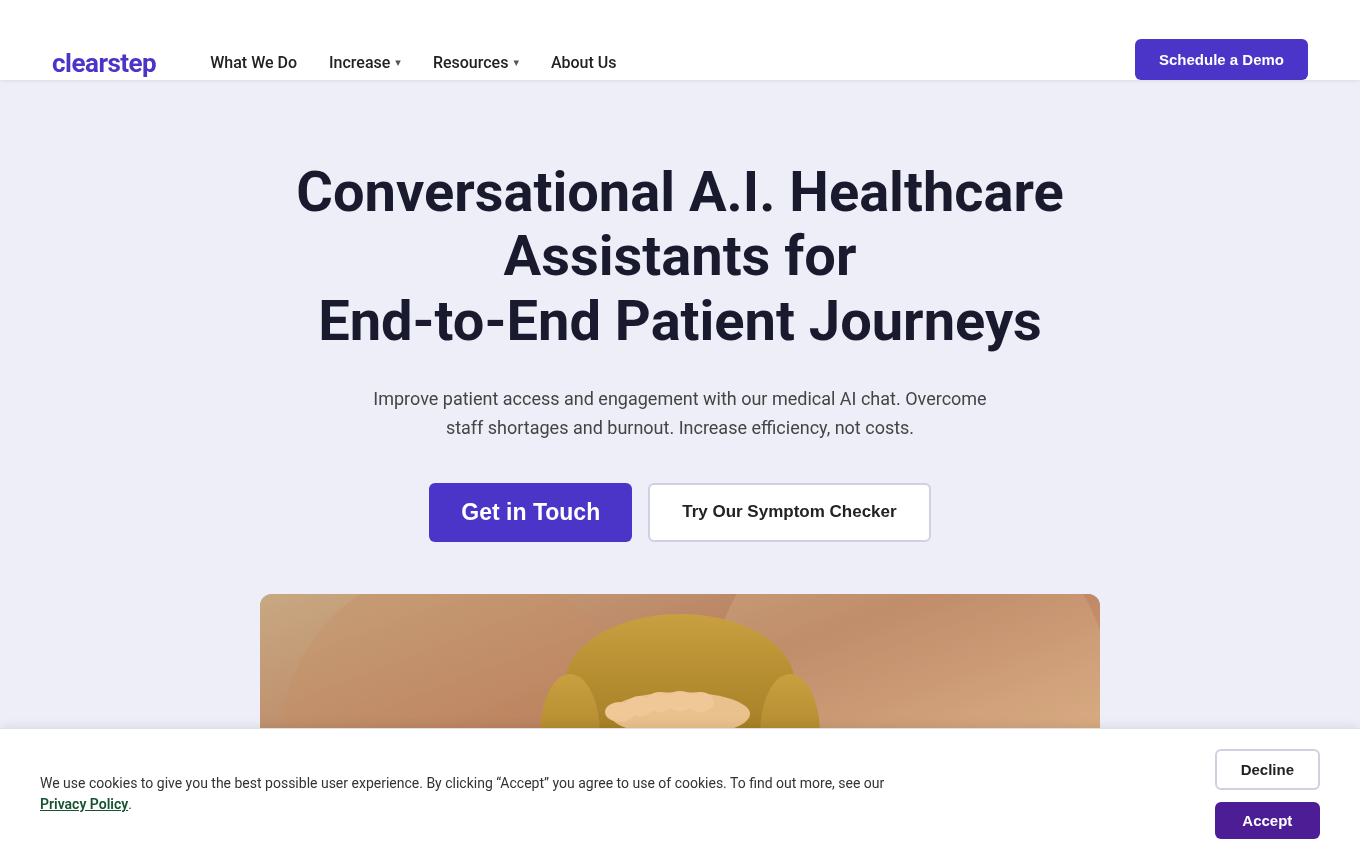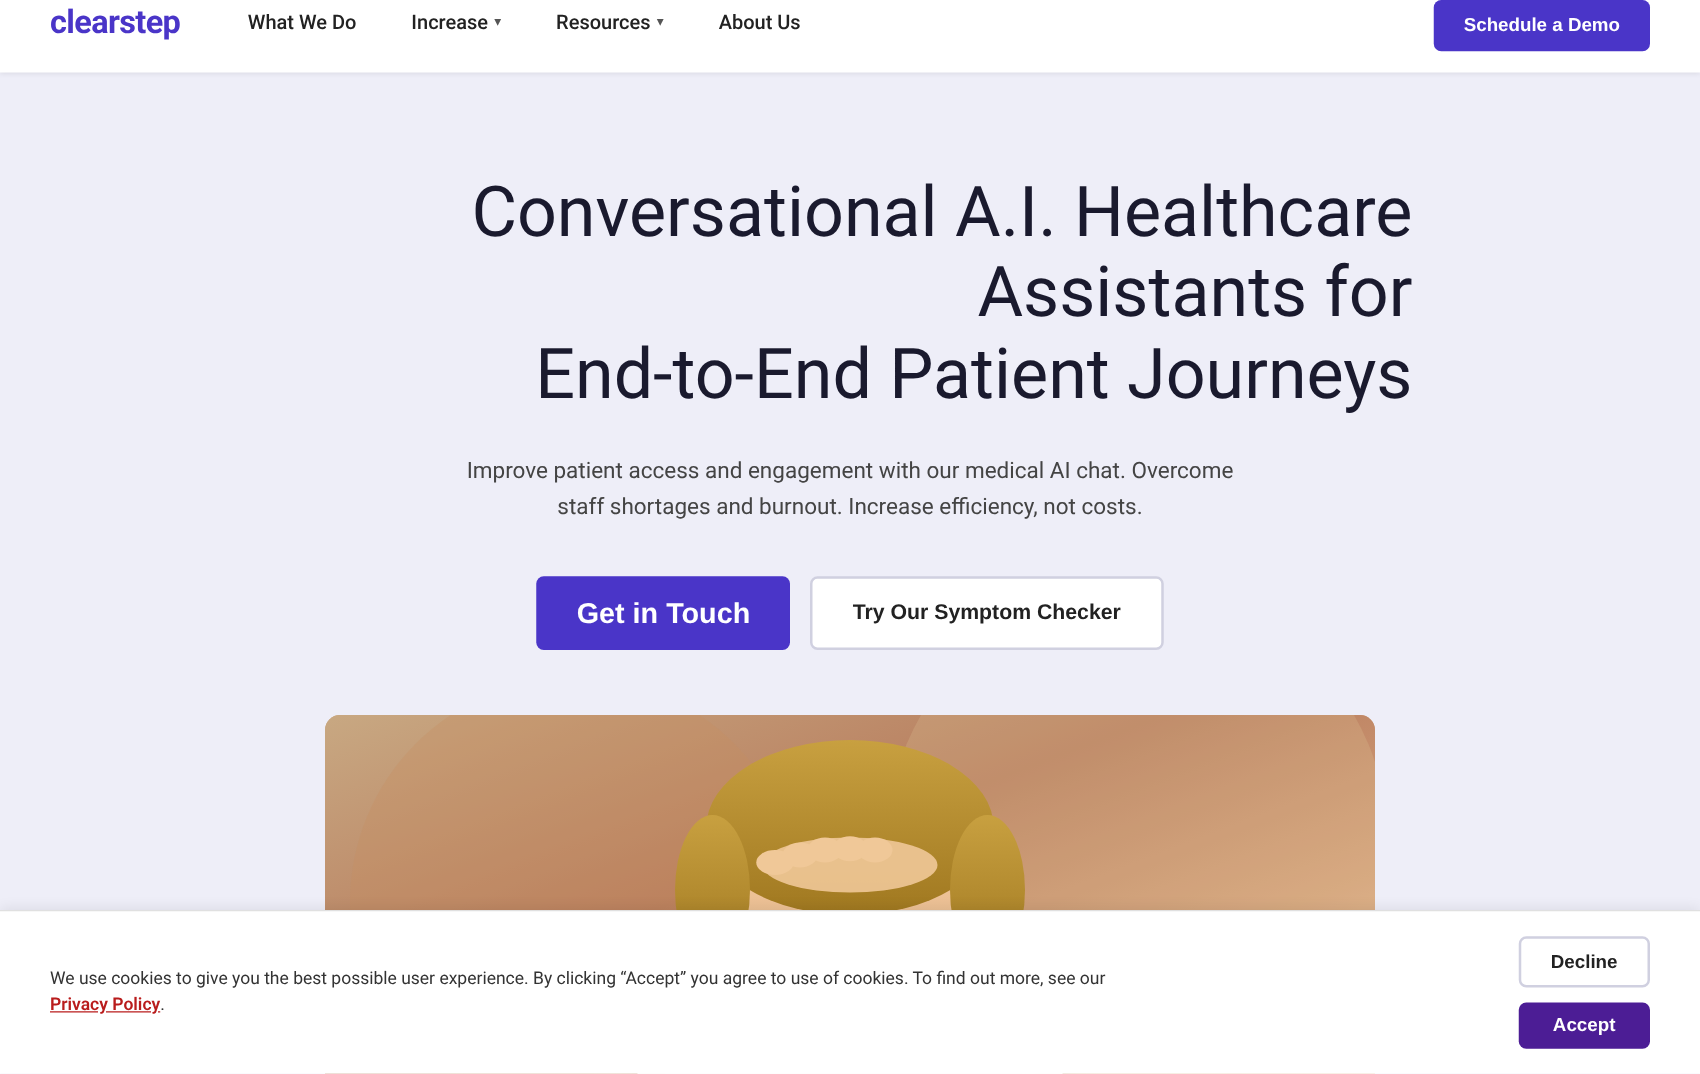--- a/index.html
+++ b/index.html
@@ -11,25 +11,25 @@
     body {
       font-family: -apple-system, BlinkMacSystemFont, 'Segoe UI', Roboto, Oxygen, sans-serif;
       background-color: #f0f0f8;
       min-height: 859px;
       overflow-x: hidden;
     }
 
     
     .navbar {
       background: #ffffff;
-      height: 58px;
-      display: flex;
-      align-items: flex-start;
+      height: 80px;
+      display: flex;
+      align-items: flex-end;
       justify-content: space-between;
-      padding: 0 40px;
+      padding: 0 52px;
       box-shadow: 0 1px 4px rgba(0,0,0,0.08);
       position: relative;
       z-index: 100;
     }
 
     .nav-left {
       display: flex;
       align-items: center;
       gap: 40px;
     }
@@ -38,21 +38,21 @@
       font-size: 26px;
       font-weight: 700;
       color: #4a35c8;
       letter-spacing: -0.5px;
       cursor: pointer;
     }
 
     .nav-links {
       display: flex;
       align-items: center;
-      gap: 16px;
+      gap: 4px;
     }
 
     .nav-link {
       font-size: 16px;
       font-weight: 500;
       color: #222;
       padding: 8px 14px;
       cursor: pointer;
       display: flex;
       align-items: center;
@@ -81,26 +81,25 @@
 
     
     .hero {
       background: #eeeef8;
       text-align: center;
       padding: 80px 20px 0 20px;
     }
 
     .hero-title {
       font-size: 56px;
-      font-weight: 400;
+      font-weight: 700;
       color: #1a1a2e;
       line-height: 1.15;
       max-width: 900px;
       margin: 0 auto 32px auto;
-      text-align: right;
     }
 
     .hero-subtitle {
       font-size: 18px;
       color: #444;
       max-width: 640px;
       margin: 0 auto 40px auto;
       line-height: 1.6;
     }
 
@@ -213,21 +212,21 @@
     }
 
     .cookie-text {
       font-size: 14px;
       color: #333;
       max-width: 860px;
       line-height: 1.5;
     }
 
     .cookie-text a {
-      color: #b91c1c;
+      color: #14532d;
       font-weight: 600;
       text-decoration: underline;
     }
 
     .cookie-buttons {
       display: flex;
       gap: 12px;
       flex-shrink: 0;
       margin-left: 24px;
       flex-direction: column;

